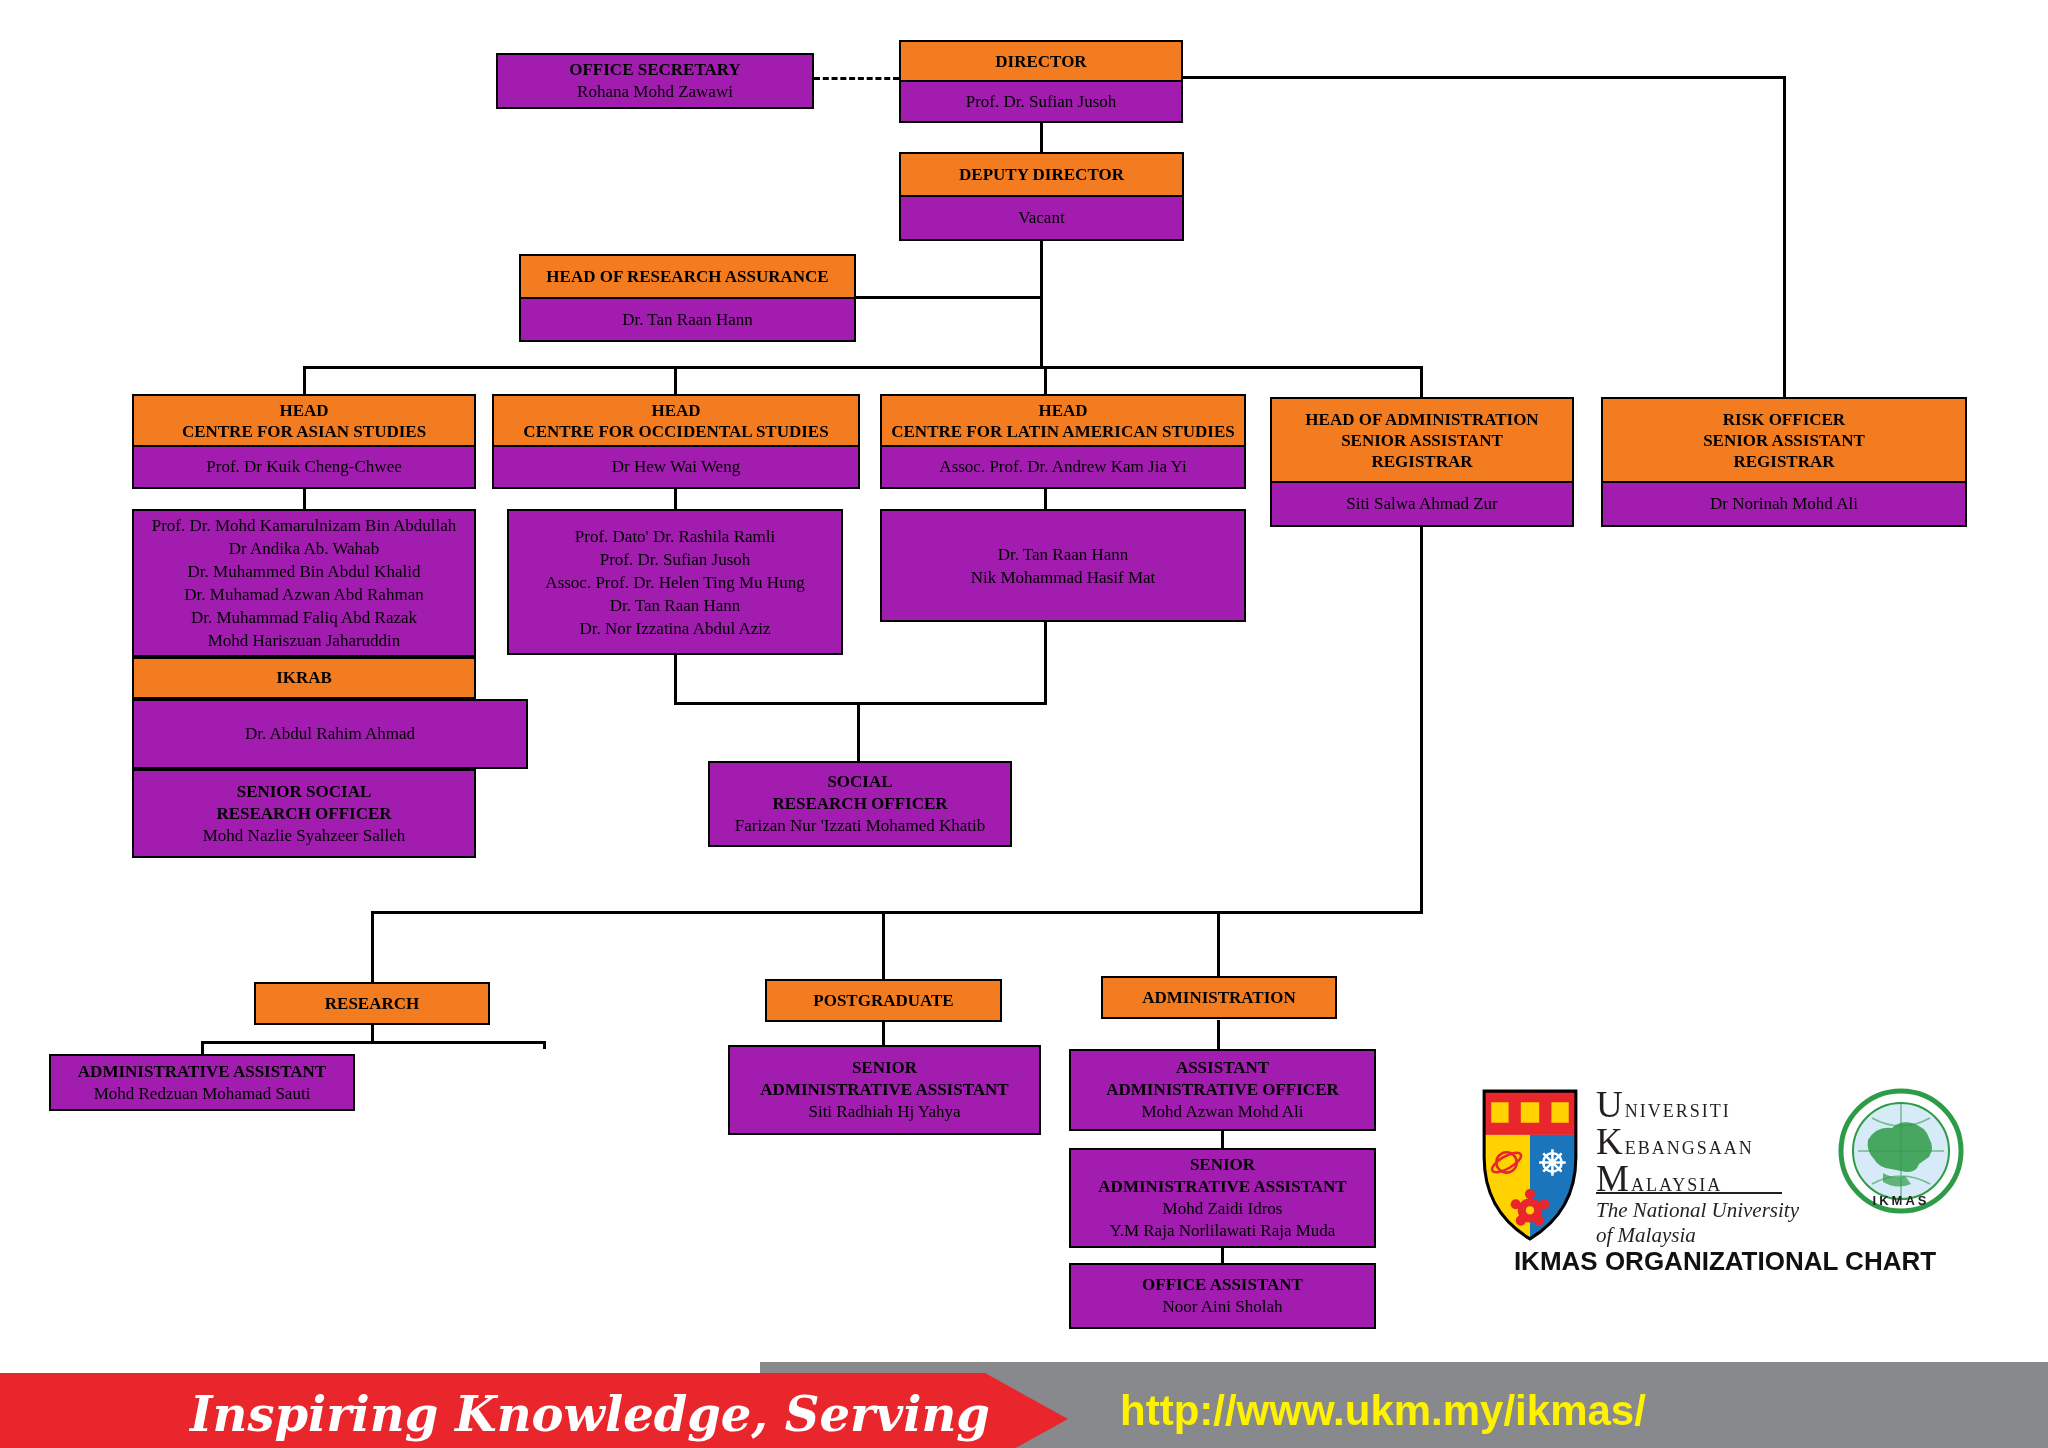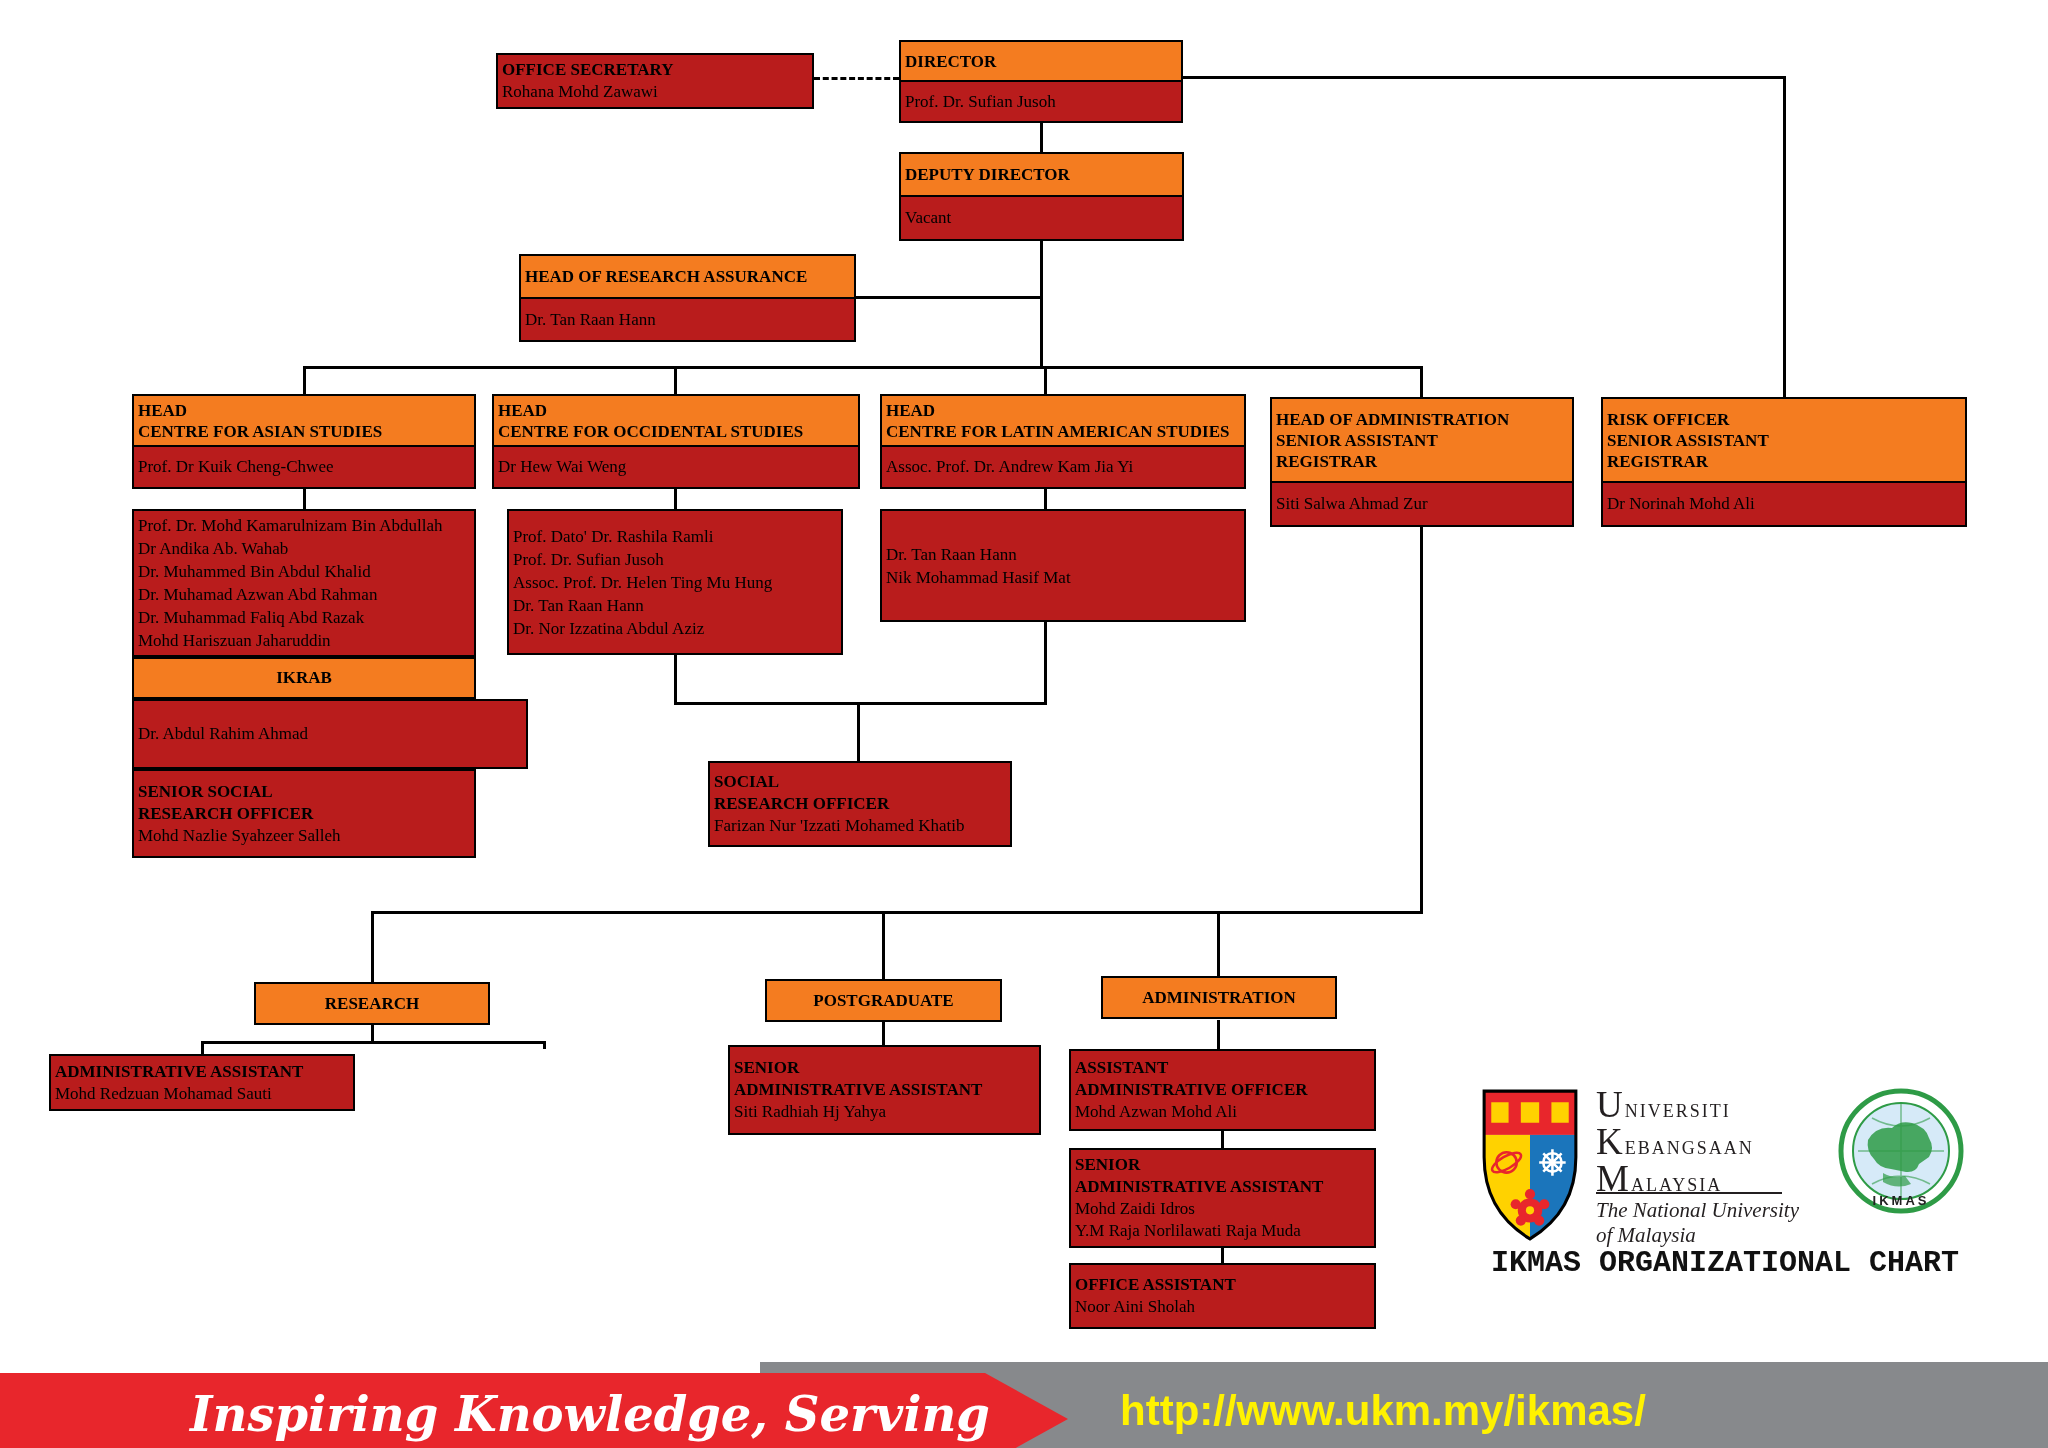--- a/index.html
+++ b/index.html
@@ -7,41 +7,41 @@
   .canvas { position:relative; width:2048px; height:1448px; background:#fff; overflow:hidden;
             font-family:"Liberation Serif", serif; color:#000; }
 
   
   .line { position:absolute; background:#000; }
   .line.h { height:3px; }
   .line.v { width:3px; }
   .line.dashed { background:none; border-top:3px dashed #000; height:0; }
 
   
-  .node { position:absolute; background:#b91c1c; border:2px solid #000; display:flex;
-          flex-direction:column; justify-content:center; }
+  .node { position:absolute; background:#a21caf; border:2px solid #000; display:flex;
+          flex-direction:column; justify-content:center; text-align:center; }
   .node.split { justify-content:flex-start; }
   .hdr { background:var(--orange,#F47C20); border-bottom:2px solid #000; font-weight:bold;
          display:flex; flex-direction:column; justify-content:center; flex:0 0 auto;
          font-size:17px; line-height:21px; padding:2px 4px; }
   .body { flex:1 1 auto; display:flex; flex-direction:column; justify-content:center;
           font-size:17px; line-height:22px; padding:2px 4px; }
   .bar { position:absolute; background:var(--orange,#F47C20); border:2px solid #000;
          font-weight:bold; font-size:17px; display:flex; align-items:center;
          justify-content:center; text-align:center; }
   .members { font-size:17px; line-height:23px; }
   .b { font-weight:bold; }
 
   
   .ukm-word { font-size:25px; letter-spacing:2px; font-variant:small-caps; line-height:33px; color:#231F20; }
   .ukm-word::first-letter { font-size:37px; }
   .ukm-rule { position:absolute; height:2px; background:#231F20; }
   .tagline { font-style:italic; font-size:21px; line-height:25px; color:#231F20; }
-  .chart-title { position:absolute; font-family:Liberation Mono, monospace; font-weight:bold;
-                 font-size:30px; text-align:center; color:#111; }
+  .chart-title { position:absolute; font-family:Liberation Sans, sans-serif; font-weight:bold;
+                 font-size:26px; text-align:center; color:#111; }
 
   
   .gray-band { position:absolute; background:var(--gray,#87898C); }
   .red-arrow { position:absolute; background:var(--red,#E8262C);
                clip-path:polygon(0 0, 985px 0, 1068px 46px, 985px 92px, 0 92px); }
   .slogan { position:absolute; color:#fff; font-family:"DejaVu Serif", serif;
             font-style:italic; font-weight:bold; font-size:48px; text-align:center; line-height:60px; }
   .url { position:absolute; color:var(--yellow,#FFF200); font-family:"Liberation Sans", sans-serif;
          font-weight:bold; font-size:42px; text-align:left; line-height:56px; }
 </style>

